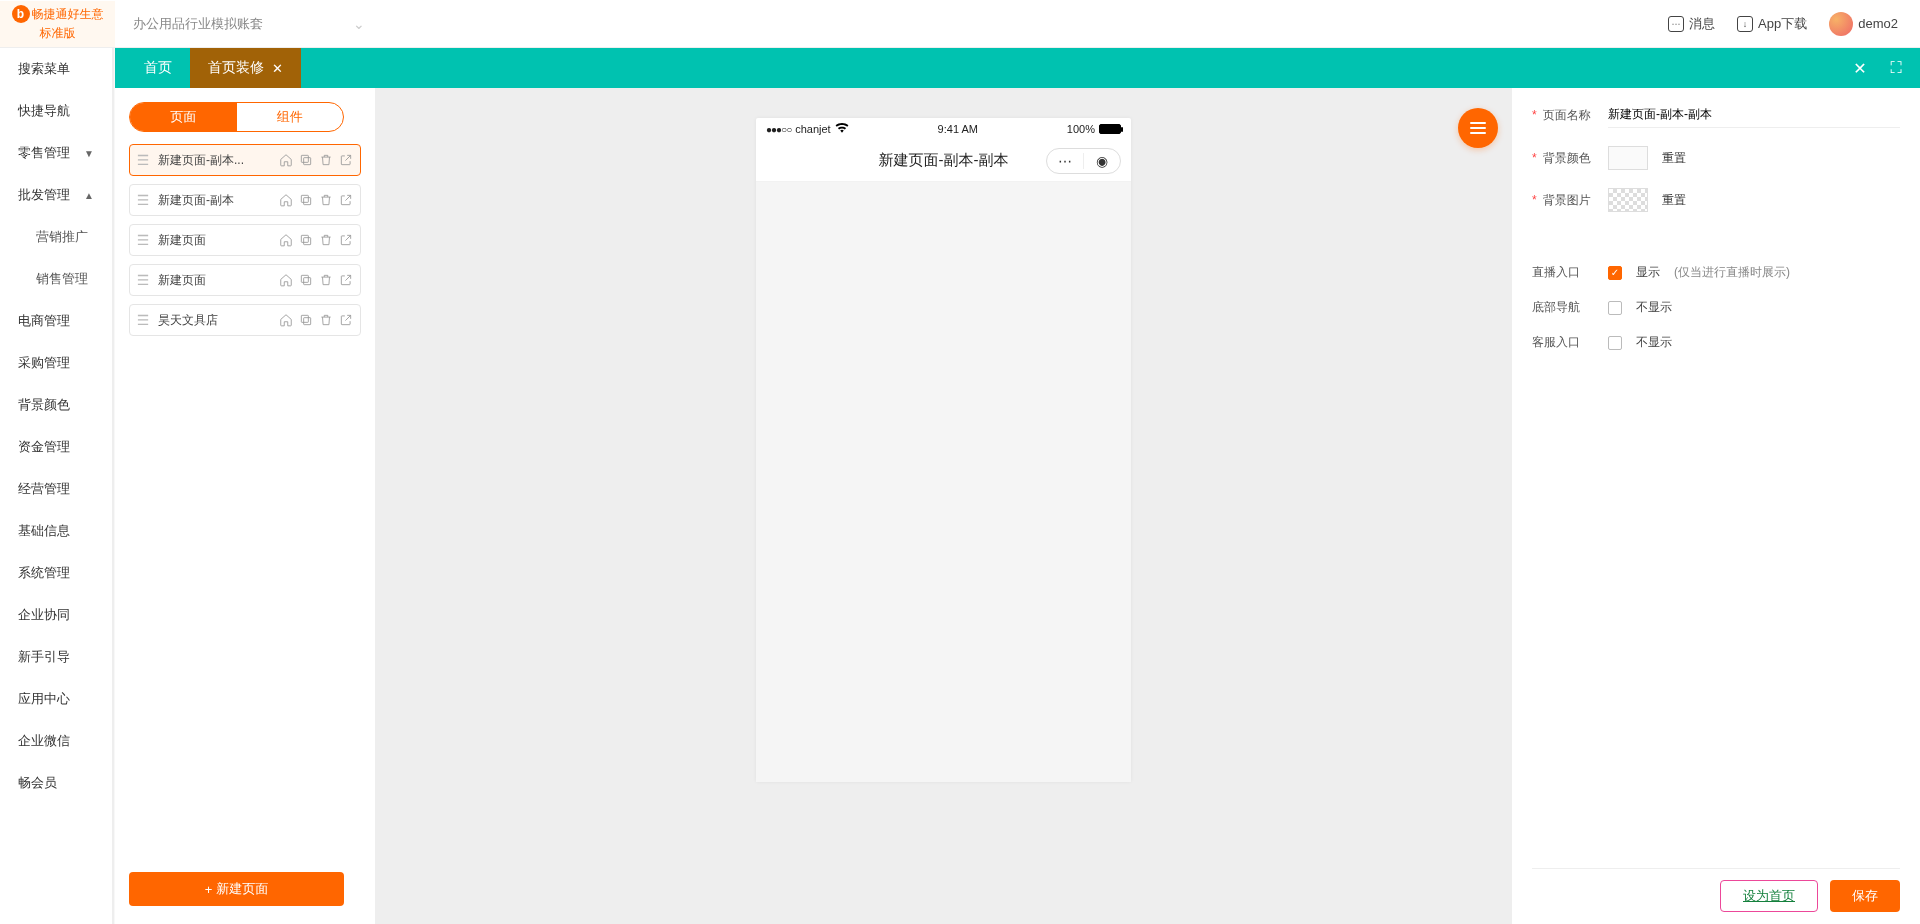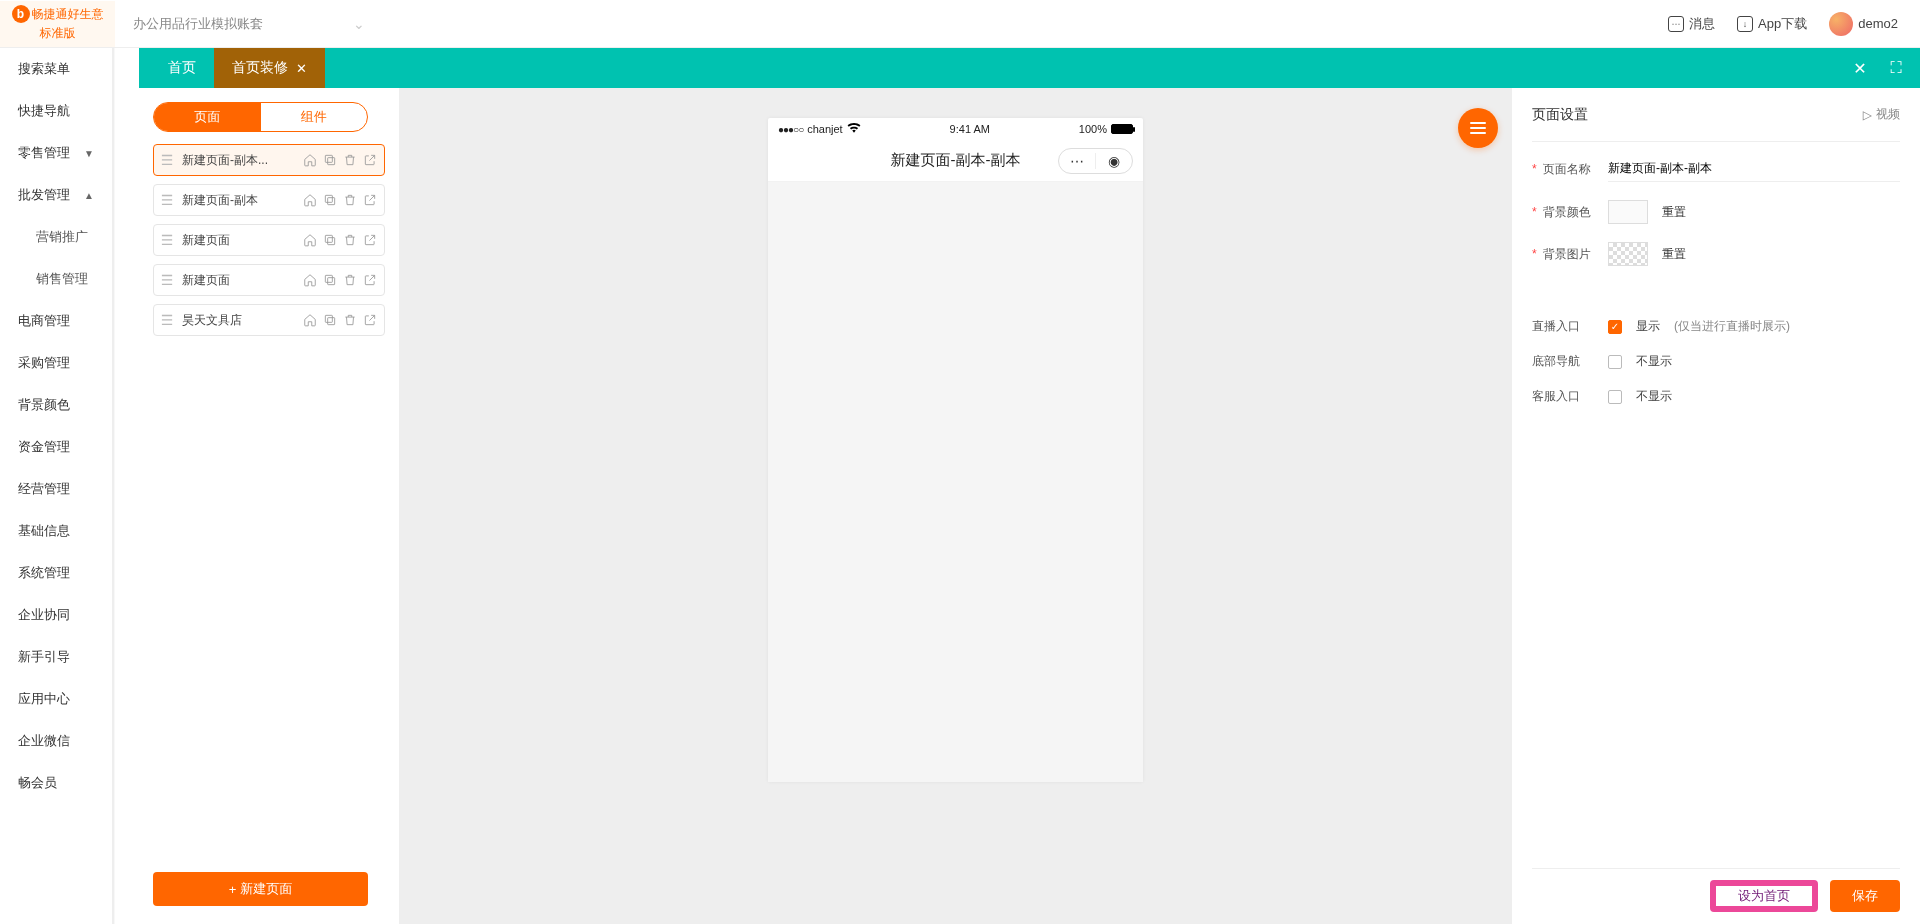--- a/index.html
+++ b/index.html
@@ -13,21 +13,21 @@
     .logo-icon { width: 18px; height: 18px; background: #f60; border-radius: 50%; color: #fff; display: inline-flex; align-items: center; justify-content: center; font-weight: bold; font-size: 12px; }
     .account-select { flex: 0 0 auto; padding: 0 18px; color: #888; font-size: 13px; display: flex; align-items: center; gap: 90px; cursor: pointer; }
     .chev { color: #ccc; font-size: 14px; }
     .topbar-spacer { flex: 1; }
     .topbar-right { display: flex; align-items: center; gap: 22px; padding-right: 22px; }
     .tb-item { display: flex; align-items: center; gap: 5px; cursor: pointer; font-size: 13px; color: #444; }
     .tb-icon { width: 16px; height: 16px; border: 1.3px solid #444; border-radius: 3px; display: inline-flex; align-items: center; justify-content: center; font-size: 9px; }
     .avatar { width: 24px; height: 24px; border-radius: 50%; background: radial-gradient(circle at 30% 30%, #f7b267, #e66); }
 
     
-    .main-wrap { display: flex; height: calc(924px - 48px); gap: 24px; }
+    .main-wrap { display: flex; height: calc(924px - 48px); }
     .sidebar { width: 115px; background: #fff; overflow: hidden auto; flex-shrink: 0; border-right: 1px solid #f8f8f8;}
     .sidebar-scroll { border-right: 2px solid #eee; height: 100%; }
     .side-item { padding: 12px 18px; font-size: 13px; color: #333; cursor: pointer; display: flex; align-items: center; justify-content: space-between; }
     .side-item.sub { padding-left: 36px; color: #555; }
     .side-caret { font-size: 10px; color: #666; }
 
     
     .content-col { flex: 1; display: flex; flex-direction: column; min-width: 0; }
     .tabbar { height: 40px; background: #00c2b0; display: flex; align-items: stretch; color: #fff; padding-left: 11px; }
     .tab { padding: 0 18px; display: flex; align-items: center; gap: 8px; font-size: 14px; cursor: pointer; }
@@ -98,21 +98,21 @@
     .reset { font-size: 12px; color: #333; cursor: pointer; }
     .gap { height: 16px; }
     .chk { width: 14px; height: 14px; border: 1px solid #bbb; border-radius: 2px; display: inline-flex; align-items: center; justify-content: center; font-size: 10px; cursor: pointer; flex-shrink: 0; }
     .chk.checked { background: #f60; border-color: #f60; color: #fff; }
     .chk-text { font-size: 12px; color: #444; }
     .hint { font-size: 12px; color: #888; }
 
     .set-spacer { flex: 1; }
     .set-footer { height: 56px; border-top: 1px solid #eee; display: flex; align-items: center; justify-content: flex-end; gap: 12px; padding-bottom:2px;}
     .btn { height: 32px; padding: 0 22px; border-radius: 4px; display: flex; align-items: center; justify-content: center; font-size: 13px; cursor: pointer; }
-    .btn-outline { border: 6px solid #ec4899; color: #701a75; background: #fff; }
+    .btn-outline { border: 1px solid #ec4899; color: #15803d; background: #fff; text-decoration: underline; }
     .btn-primary { background: #f60; color: #fff; }
   </style>
 </head>
 <body>
 
 <div class="topbar">
   <div class="logo-box">
     <div class="logo-title">
       <span class="logo-icon">b</span>
       <span>畅捷通好生意</span>
@@ -403,27 +403,20 @@
         <div class="float-btn">
           <div class="ham">
               <span></span>
               <span></span>
               <span></span>
             </div>
         </div>
       </div>
 
       <div class="settings-col">
-        <div class="set-header">
-          <div class="set-title">页面设置</div>
-          <div class="video-link">
-            <span>▷</span>
-            <span>视频</span>
-          </div>
-        </div>
         <div class="form">
           <div class="frow">
             <div class="flabel"><span class="req">*</span><span>页面名称</span></div>
             <input class="finput" value="新建页面-副本-副本" style="">
           </div>
           <div class="frow">
             <div class="flabel"><span class="req">*</span><span>背景颜色</span></div>
             <div class="swatch"></div>
             <span class="reset">重置</span>
           </div>

